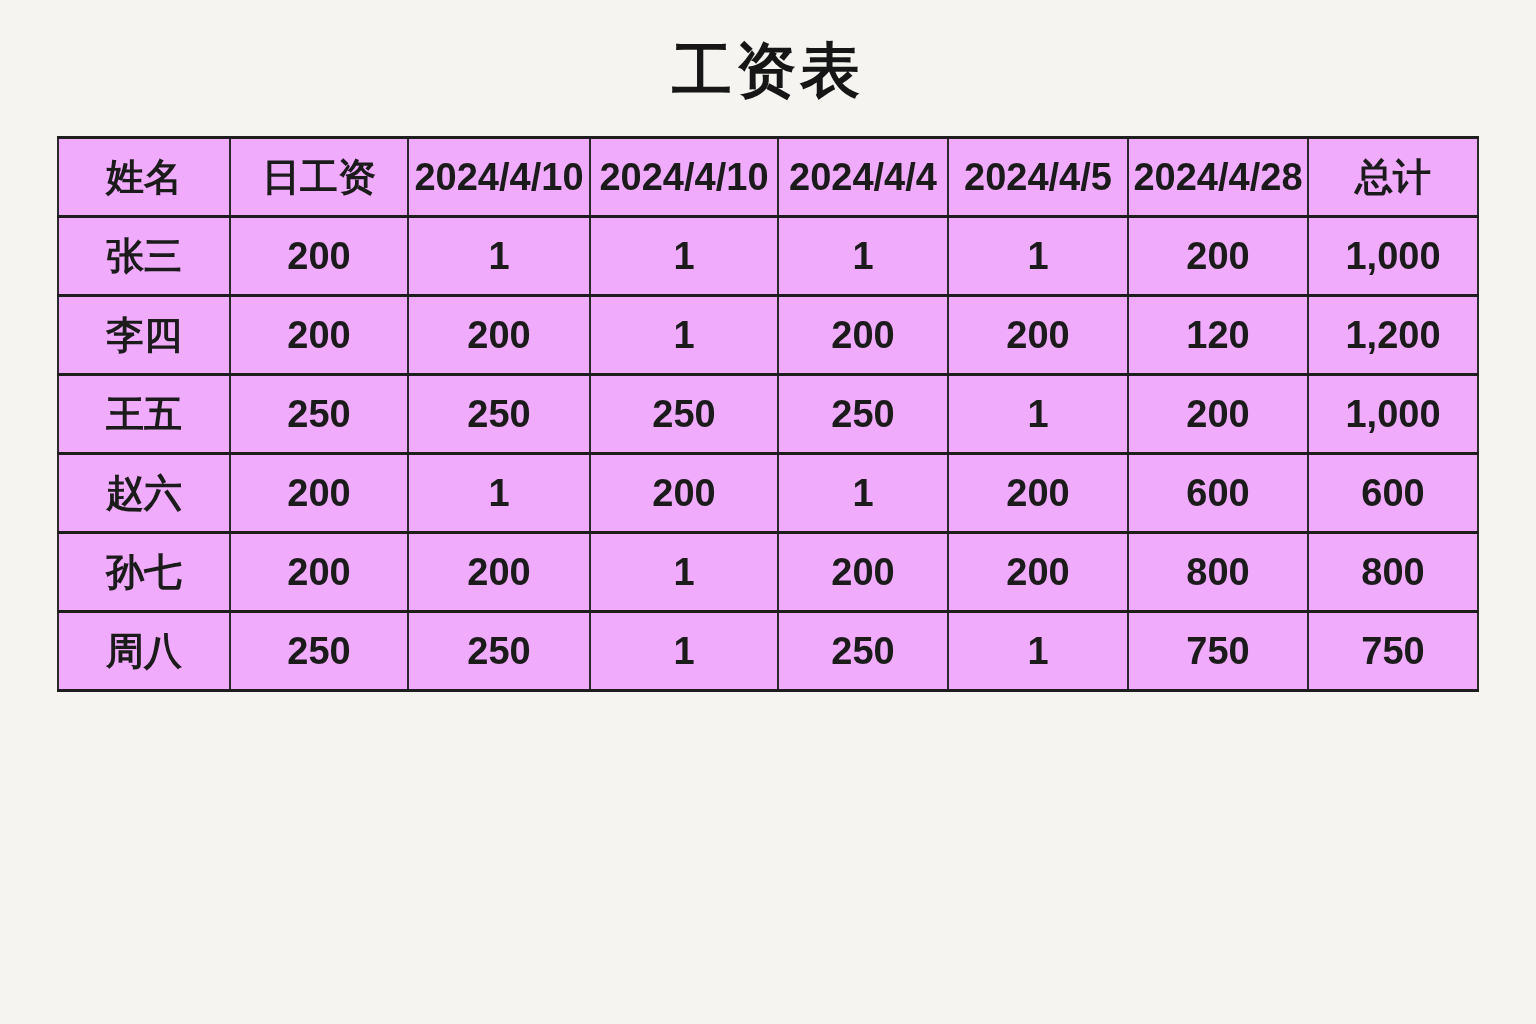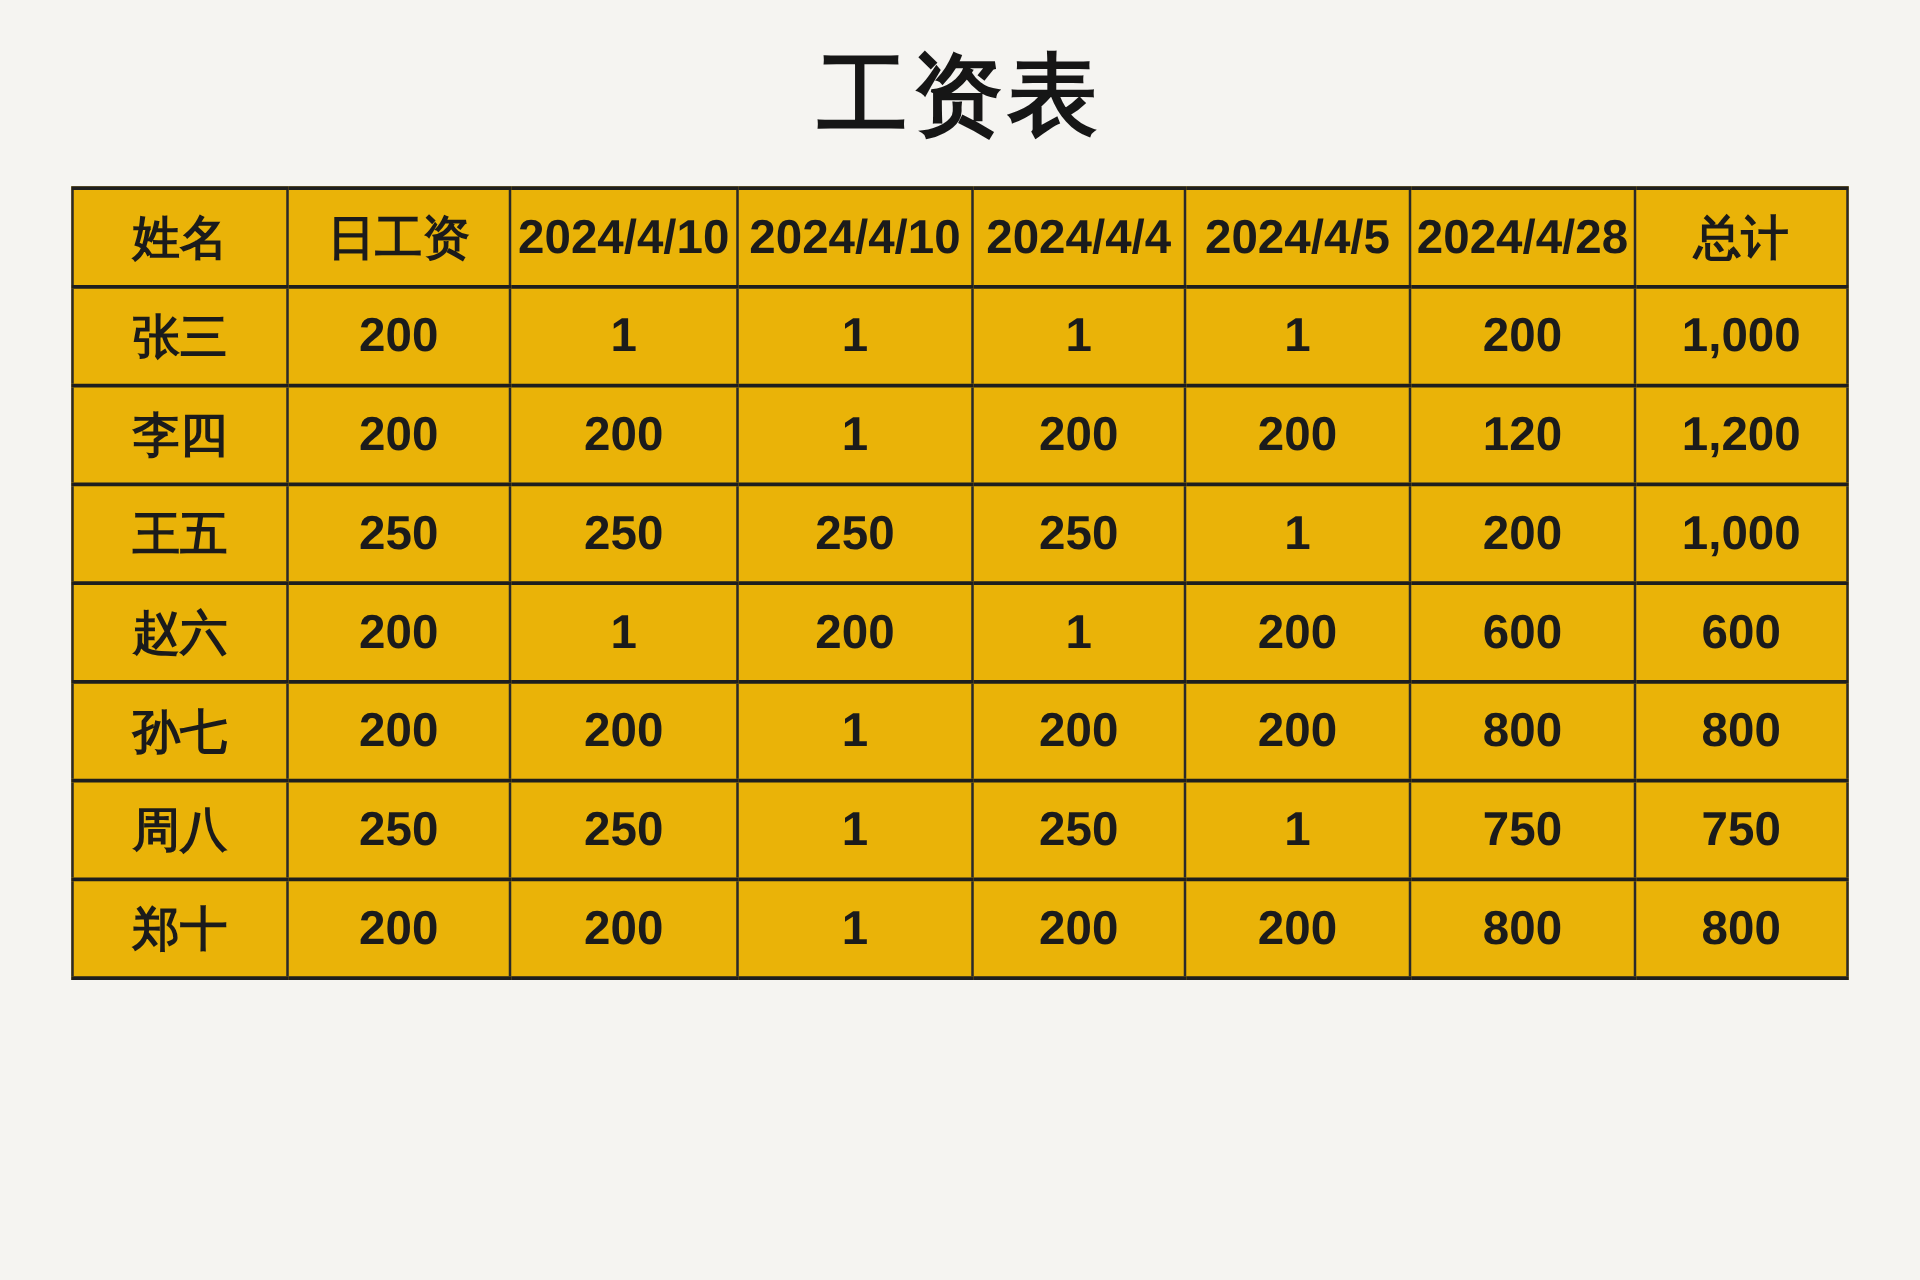--- a/index.html
+++ b/index.html
@@ -16,32 +16,32 @@
   }
   .page {
     width: 1536px;
     height: 1024px;
     position: relative;
   }
   h1.title {
     margin: 0;
     padding-top: 38px;
     text-align: center;
-    font-size: 72px;
+    font-size: 60px;
     line-height: 1.1;
     font-weight: bold;
     letter-spacing: 4px;
     color: #161616;
   }
   table.salary {
     border-collapse: collapse;
     table-layout: fixed;
     width: 1420px;
     margin: 32px auto 0 auto;
-    background: #eab308;
+    background: #f0abfc;
   }
   table.salary th,
   table.salary td {
     border-left: 2px solid #2a2a2a;
     border-right: 2px solid #2a2a2a;
     border-top: 3px solid #1e1e1e;
     border-bottom: 3px solid #1e1e1e;
     height: 76px;
     padding: 0;
     text-align: center;
@@ -148,26 +148,16 @@
       <tr>
         <td>周八</td>
         <td>250</td>
         <td>250</td>
         <td>1</td>
         <td>250</td>
         <td>1</td>
         <td>750</td>
         <td>750</td>
       </tr>
-      <tr>
-        <td>郑十</td>
-        <td>200</td>
-        <td>200</td>
-        <td>1</td>
-        <td>200</td>
-        <td>200</td>
-        <td>800</td>
-        <td>800</td>
-      </tr>
     </tbody>
   </table>
 
 </div>
 
 </body></html>

